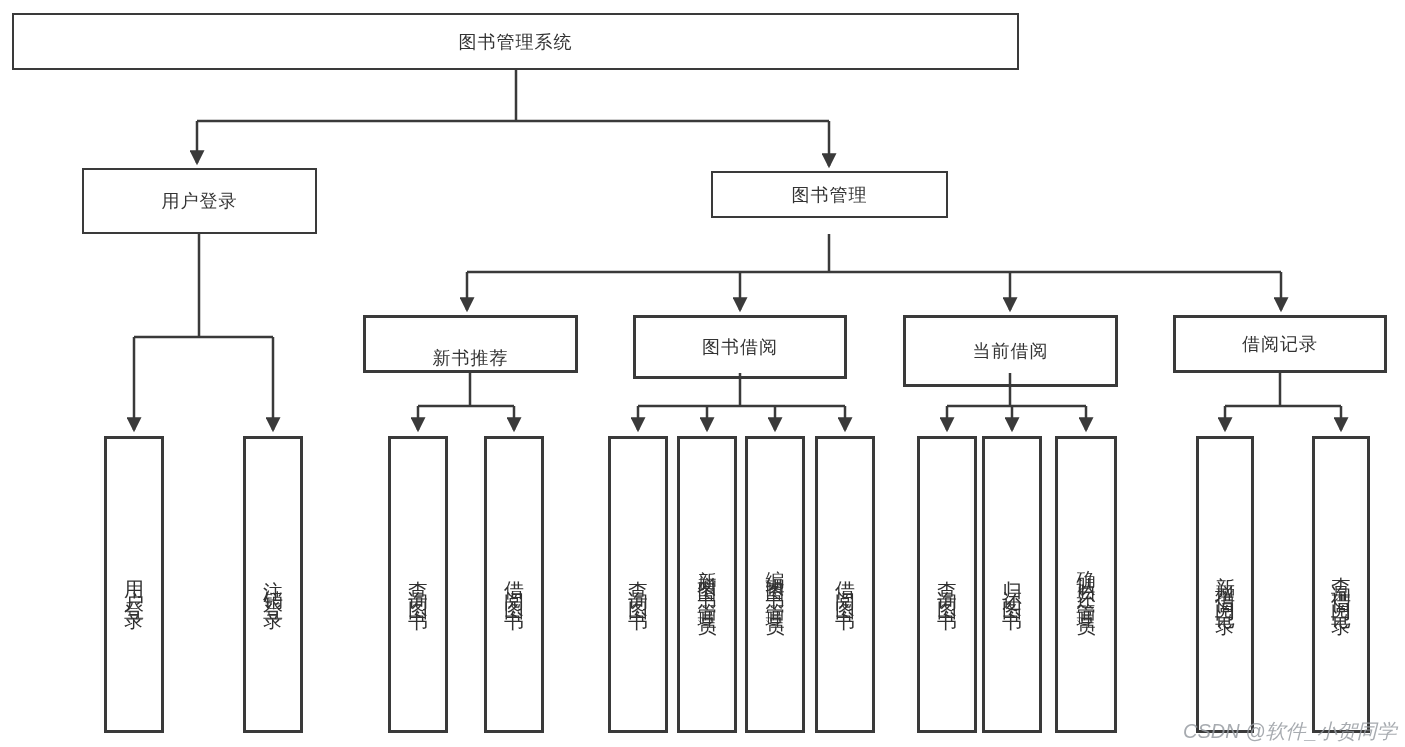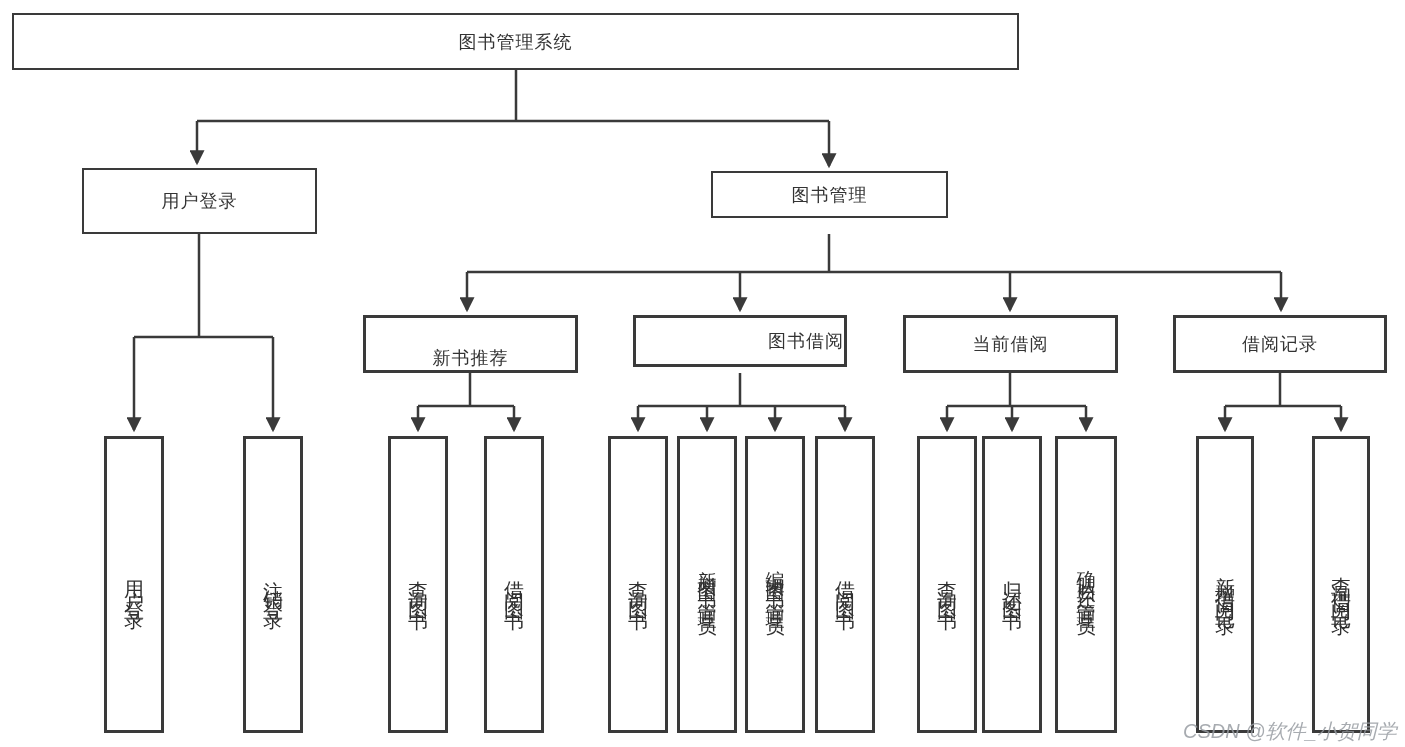--- a/index.html
+++ b/index.html
@@ -110,24 +110,24 @@
   <div class="box hbox" style="left:82px; top:168px; width:235px; height:66px;">
     <span class="hlabel">用户登录</span>
   </div>
   <div class="box hbox" style="left:711px; top:171px; width:237px; height:47px;">
     <span class="hlabel">图书管理</span>
   </div>
 
   <div class="box hbox" style="left:363px; top:315px; width:215px; height:58px; border-width:3px;align-items:flex-end;">
     <span class="hlabel">新书推荐</span>
   </div>
-  <div class="box hbox" style="left:633px; top:315px; width:214px; height:52px; border-width:3px;justify-content:flex-end;">
+  <div class="box hbox" style="left:633px; top:315px; width:214px; height:64px; border-width:3px;">
     <span class="hlabel">图书借阅</span>
   </div>
-  <div class="box hbox" style="left:903px; top:315px; width:215px; height:58px; border-width:3px;">
+  <div class="box hbox" style="left:903px; top:315px; width:215px; height:72px; border-width:3px;">
     <span class="hlabel">当前借阅</span>
   </div>
   <div class="box hbox" style="left:1173px; top:315px; width:214px; height:58px; border-width:3px;">
     <span class="hlabel">借阅记录</span>
   </div>
 
   <div class="box vbox" style="left:104px; top:436px; width:60px; height:297px;">
     <span class="vtext">用户登录</span>
   </div>
   <div class="box vbox" style="left:243px; top:436px; width:60px; height:297px;">

